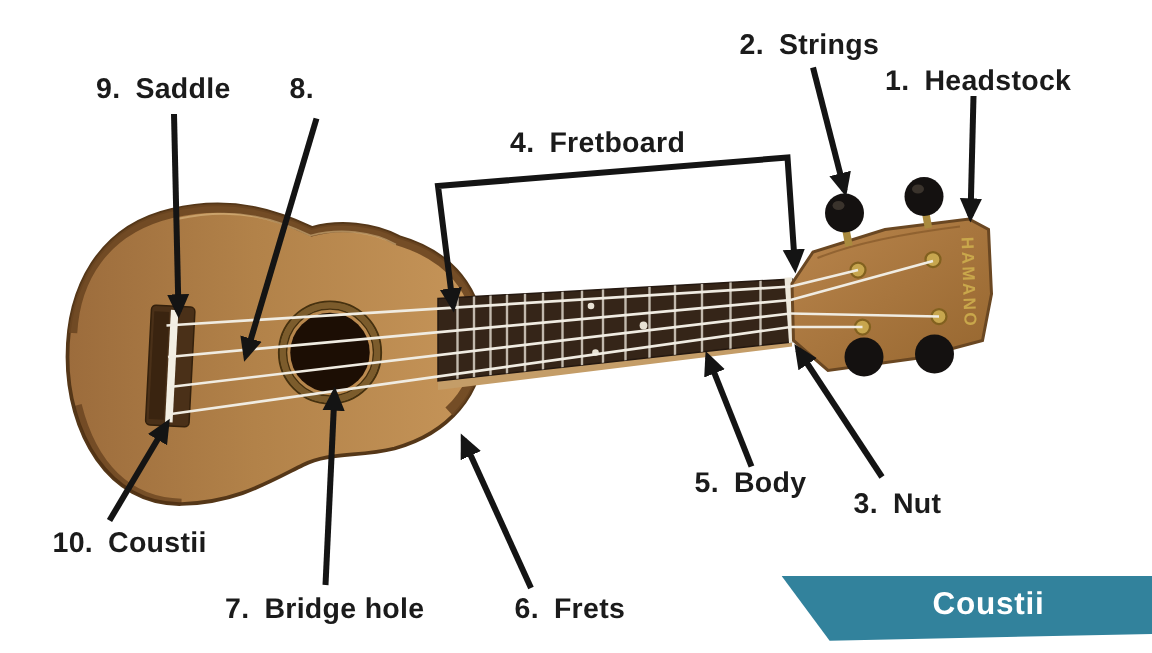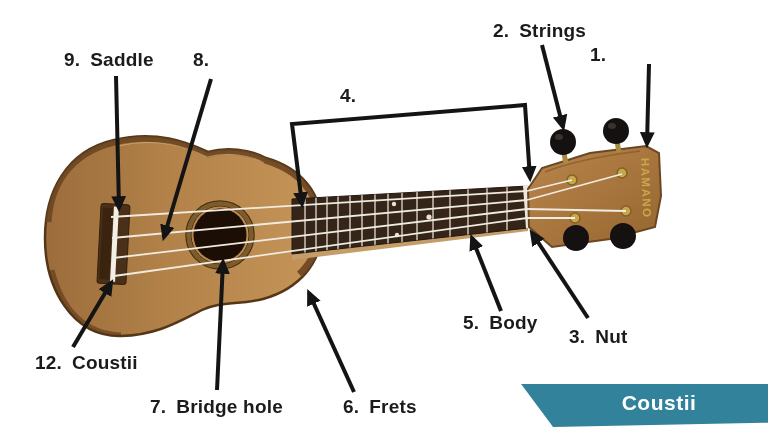--- a/index.html
+++ b/index.html
@@ -163,38 +163,40 @@
 
   <div class="part-label" style="left:64px;top:49px;">
     <span class="num">9.</span>
     <span>Saddle</span>
   </div>
   <div class="part-label" style="left:193px;top:49px;">
     <span class="num">8.</span>
   </div>
   <div class="part-label" style="left:340px;top:85px;">
     <span class="num">4.</span>
+    <span>Fretboard</span>
   </div>
   <div class="part-label" style="left:493px;top:20px;">
     <span class="num">2.</span>
     <span>Strings</span>
   </div>
   <div class="part-label" style="left:590px;top:44px;">
     <span class="num">1.</span>
+    <span>Headstock</span>
   </div>
   <div class="part-label" style="left:463px;top:312px;">
     <span class="num">5.</span>
     <span>Body</span>
   </div>
   <div class="part-label" style="left:569px;top:326px;">
     <span class="num">3.</span>
     <span>Nut</span>
   </div>
   <div class="part-label" style="left:35px;top:352px;">
-    <span class="num">12.</span>
+    <span class="num">10.</span>
     <span>Coustii</span>
   </div>
   <div class="part-label" style="left:150px;top:396px;">
     <span class="num">7.</span>
     <span>Bridge hole</span>
   </div>
   <div class="part-label" style="left:343px;top:396px;">
     <span class="num">6.</span>
     <span>Frets</span>
   </div>

